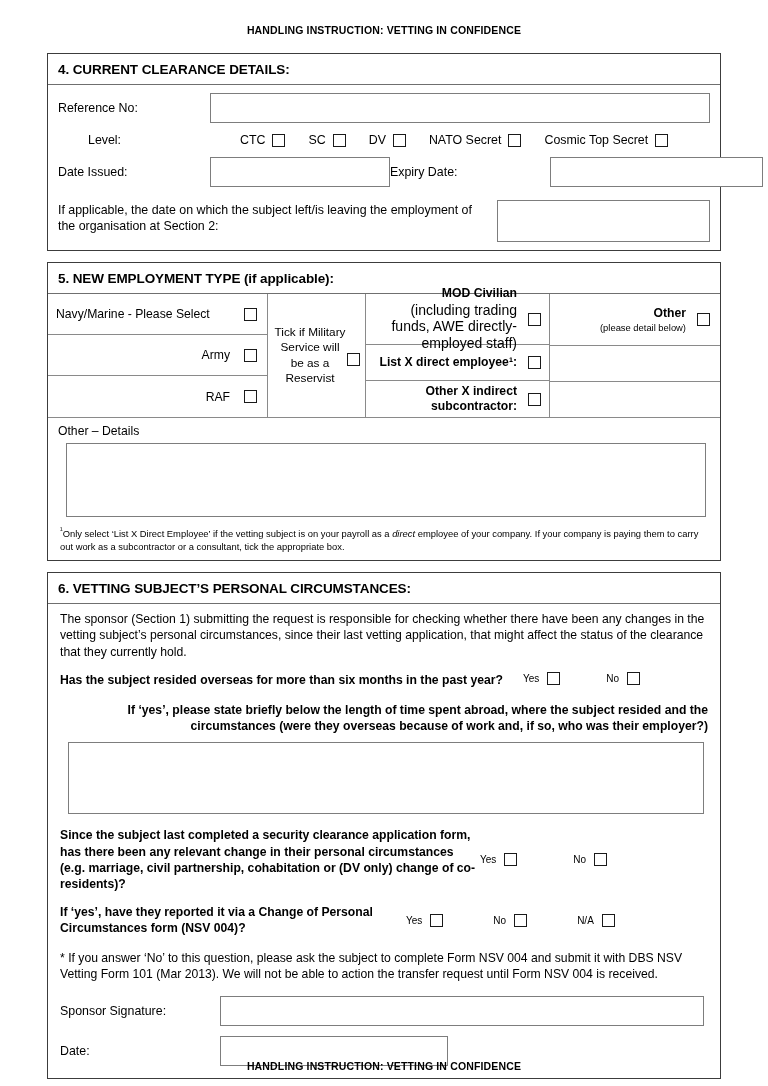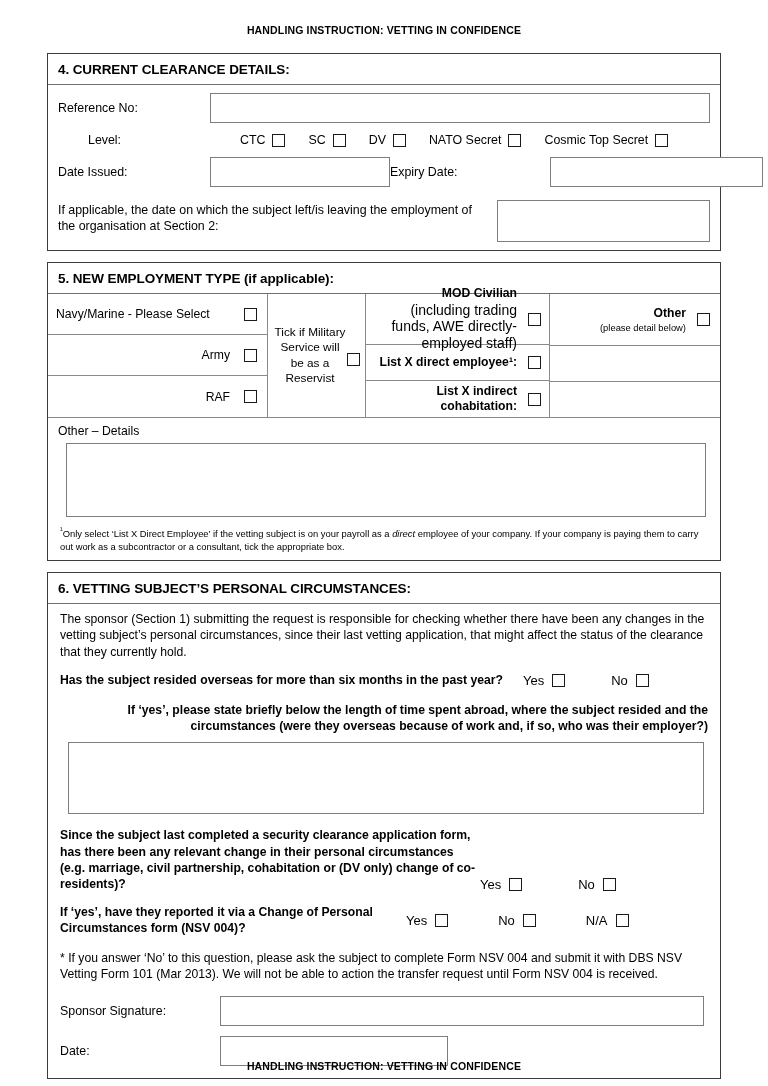--- a/index.html
+++ b/index.html
@@ -114,31 +114,31 @@
   .s5-other .area{height:72px;border:1.1px solid #7d7d7d;margin:0 4px 0 8px;}
   .s5-note{font-size:9.4px;line-height:1.38;padding:4px 12px 6px 12px;}
   .s5-note i{font-style:italic;}
   .sup{font-size:8px;vertical-align:super;}
 
   
   .s6-body{padding:7px 12px 8px 12px;}
   .s6-intro{font-size:12.2px;line-height:1.33;}
   .q{font-size:12.2px;font-weight:bold;line-height:1.33;}
   .opt{display:flex;align-items:center;}
-  .opt .t{font-weight:normal;font-size:13px;margin-right:8px;}
-
-  .s6-q1{display:flex;align-items:flex-end;margin-top:12px;}
+  .opt .t{font-weight:normal;font-size:10px;margin-right:8px;}
+
+  .s6-q1{display:flex;align-items:flex-start;margin-top:12px;}
   .s6-q1 .q{flex:none;}
   .s6-q1 .o-yes{margin-left:20px;}
   .s6-q1 .o-no{margin-left:46px;}
 
   .s6-q2{margin-top:14px;text-align:right;}
   .s6-area{height:70px;border:1.1px solid #7d7d7d;margin:8px 4px 0 8px;}
 
-  .s6-q3{display:flex;align-items:flex-end;margin-top:13px;}
+  .s6-q3{display:flex;align-items:center;margin-top:13px;}
   .s6-q3 .q{width:420px;flex:none;}
   .s6-q3 .o-yes{margin-left:0;}
   .s6-q3 .o-no{margin-left:56px;}
 
   .s6-q4{display:flex;align-items:center;margin-top:12px;}
   .s6-q4 .q{width:330px;flex:none;}
   .s6-q4 .o-yes{margin-left:16px;}
   .s6-q4 .o-no{margin-left:50px;}
   .s6-q4 .o-na{margin-left:50px;}
 
@@ -241,21 +241,21 @@
             <span>MOD Civilian</span>
             <span class="sub">(including trading funds, AWE directly-employed staff)</span>
           </span>
           <span class="cb"></span>
         </div>
         <div class="cellrow m2">
           <span class="mt">List X direct employee¹:</span>
           <span class="cb"></span>
         </div>
         <div class="cellrow m3">
-          <span class="mt">List X indirect cohabitation:</span>
+          <span class="mt">Other X indirect subcontractor:</span>
           <span class="cb"></span>
         </div>
       </div>
 
       <div class="col c-other">
         <div class="orow o1">
           <span class="ot">
             <span>Other</span>
             <span class="sub">(please detail below)</span>
           </span>

